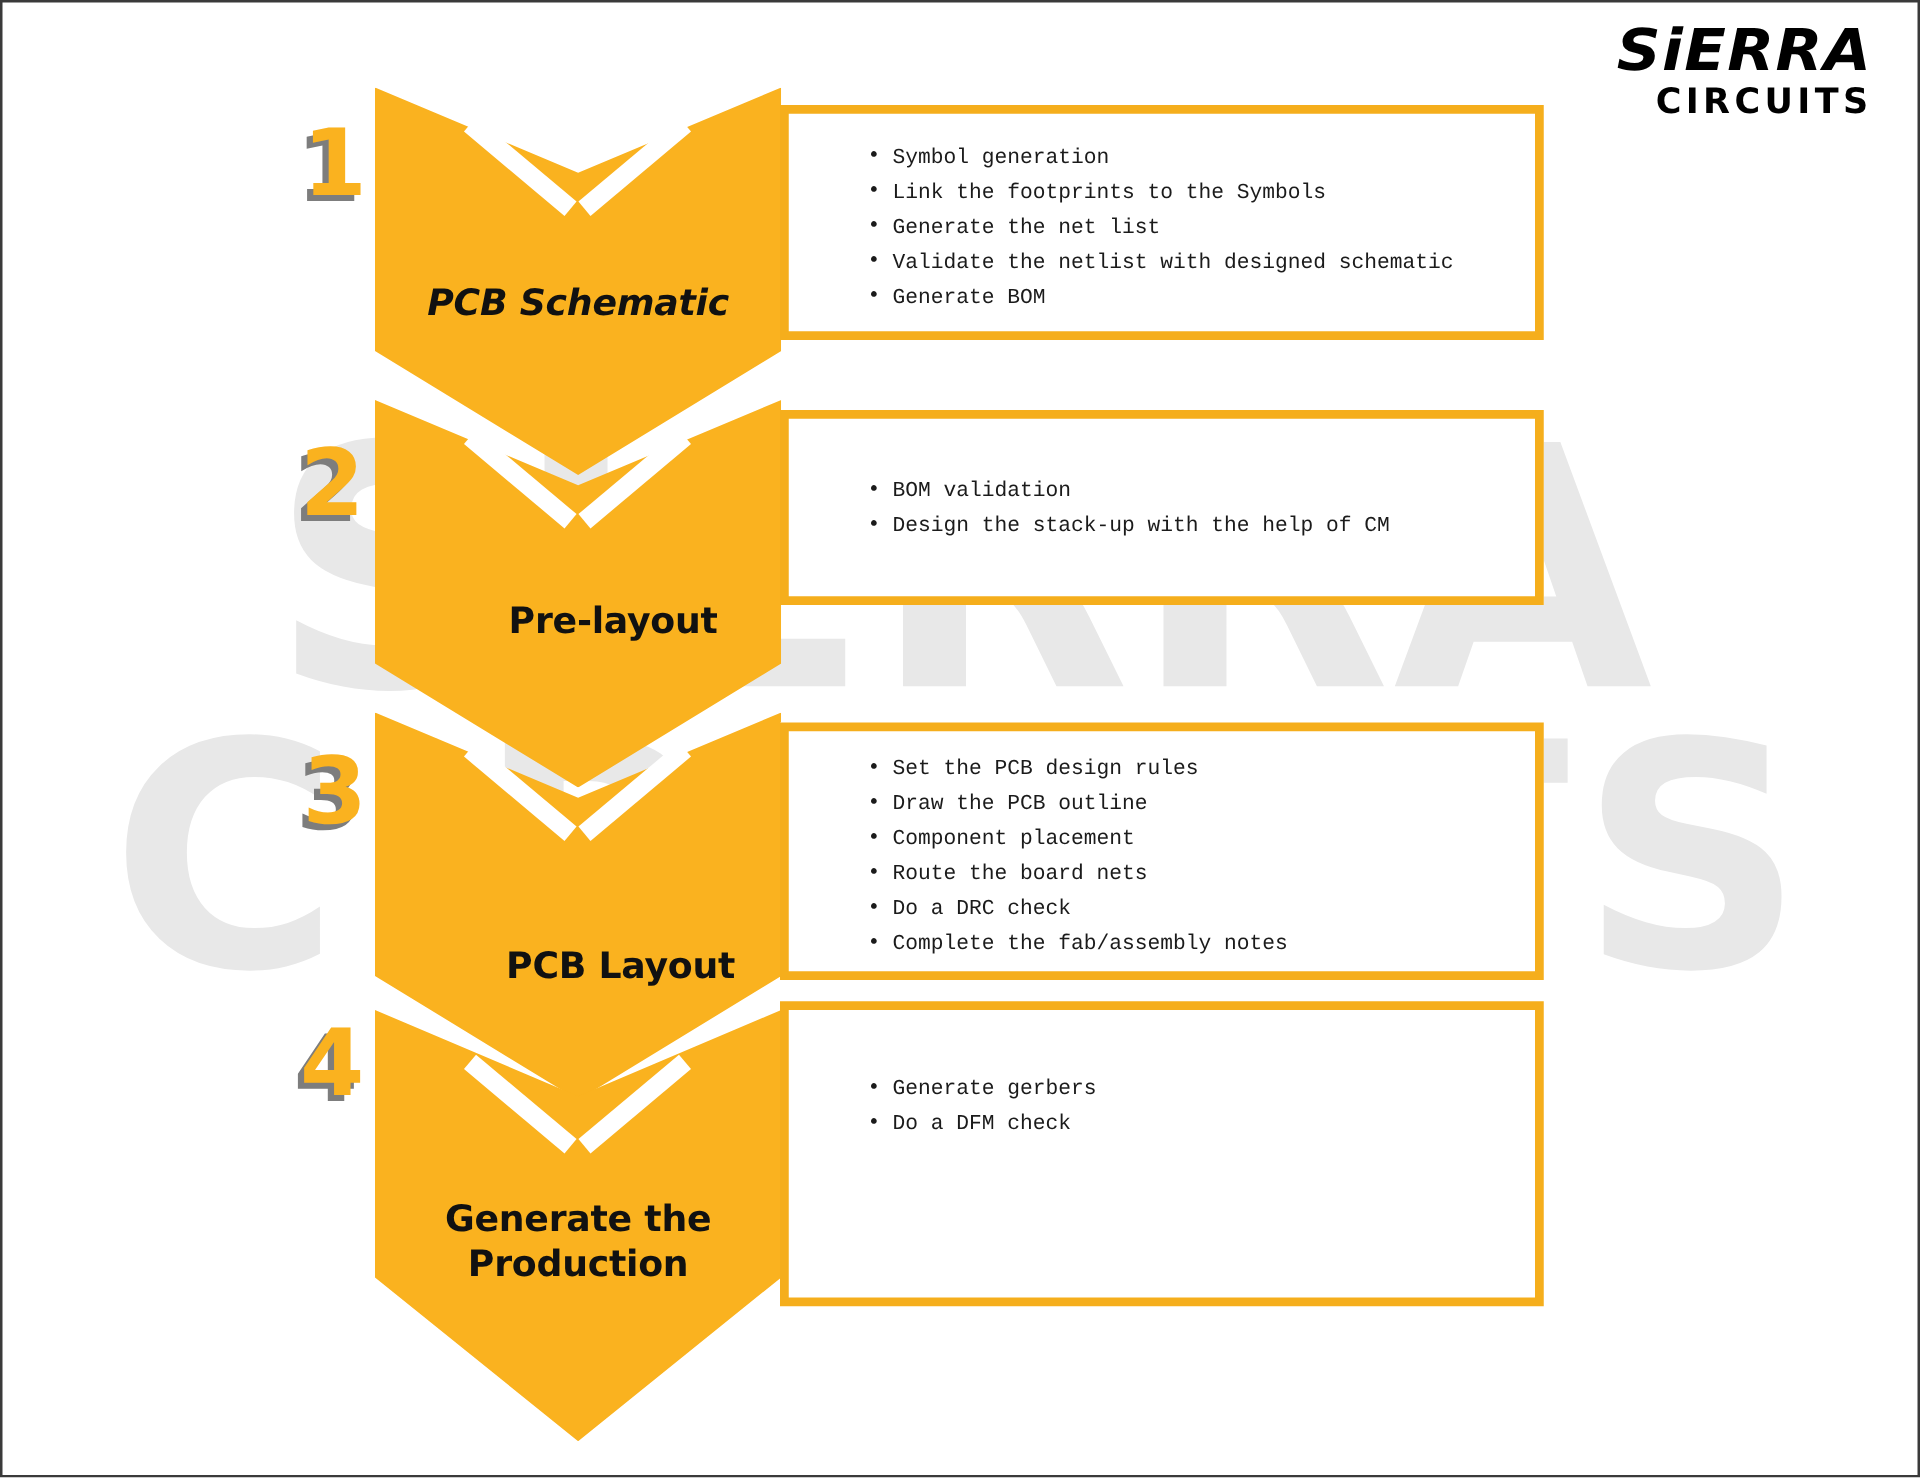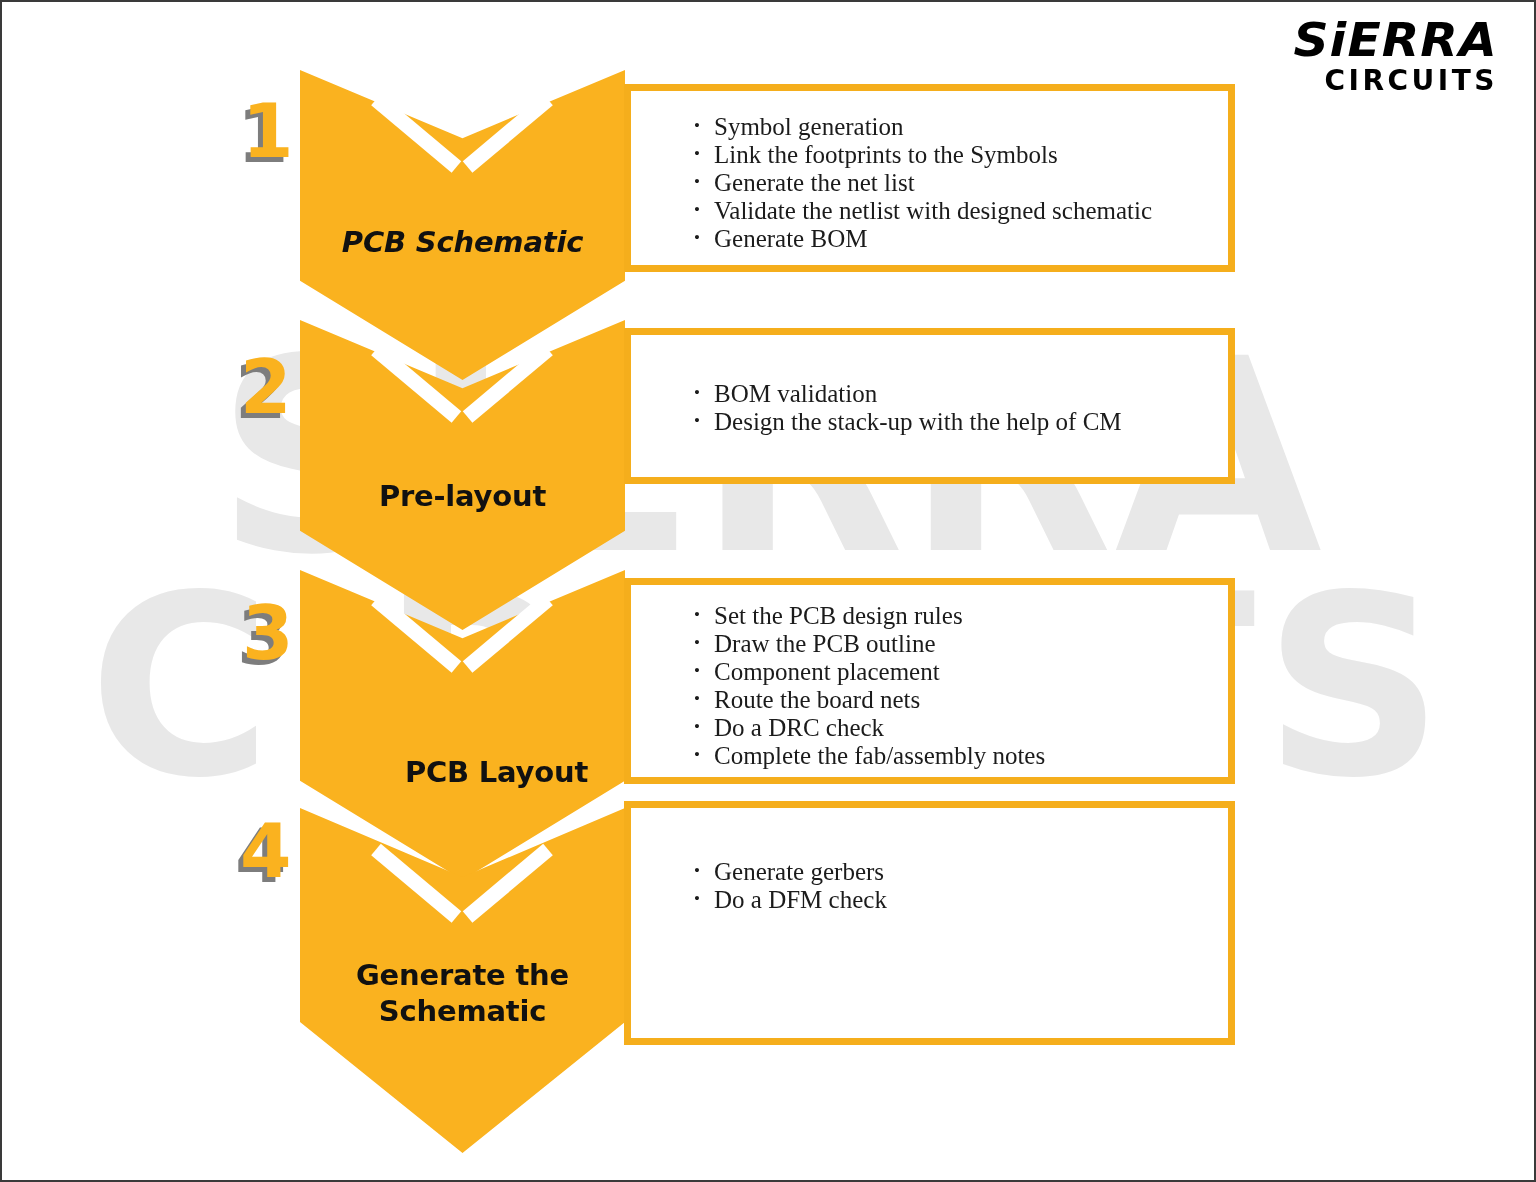--- a/index.html
+++ b/index.html
@@ -125,22 +125,22 @@
     z-index:25;
   }
   .detail-box ul {
     list-style:none;
     margin:0; padding:0;
   }
   .detail-box li {
     position:relative;
     padding-left:28px;
     color:#1b1b1b;
-    font-family:Liberation Serif, serif;
-    font-size:25px;
+    font-family:Liberation Mono, monospace;
+    font-size:17px;
     line-height:28px;
     white-space:nowrap;
   }
   .detail-box li::before {
     content:"\2022";
     position:absolute; left:8px; top:-1px;
     font-size:17px; color:#1b1b1b;
   }
   .bullets-inner { position:absolute; left:55px; }
 
@@ -149,21 +149,21 @@
   #chev-1 { top:68px;  height:310px; }
   #v-1    { top:74px; }
   #title-1{ top:222px;font-style:italic; }
   #num-1  { left:240px; top:92px; }
   #box-1  { top:82px; height:188px; }
   #bl-1   { top:22px; }
 
   
   #chev-2 { top:318px; height:310px; }
   #v-2    { top:324px; }
-  #title-2{ top:476px; }
+  #title-2{ top:476px;margin-left:28px; }
   #num-2  { left:238px; top:348px; }
   #box-2  { top:326px; height:156px; }
   #bl-2   { top:45px; }
 
   
   #chev-3 { top:568px; height:310px; }
   #v-3    { top:574px; }
   #title-3{ top:752px;margin-left:34px; }
   #num-3  { left:240px; top:594px; }
   #box-3  { top:576px; height:206px; }
@@ -278,21 +278,21 @@
 
       <div class="chev-wrap">
         <div class="chev" id="chev-4" style="clip-path:polygon(0% 0%, 50% 20%, 100% 0%, 100% 62%, 50% 100%, 0% 62%);"></div>
       </div>
       <div class="vglyph" id="v-4" style="left:460px;">
         <span class="l"></span>
         <span class="r"></span>
       </div>
       <div class="stage-title" id="title-4">
         <div>Generate the</div>
-        <div>Schematic</div>
+        <div>Production</div>
       </div>
 
       <div class="detail-box" id="box-4">
         <div class="bullets-inner" id="bl-4">
           <ul>
             <li>Generate gerbers</li>
             <li>Do a DFM check</li>
           </ul>
         </div>
       </div>

